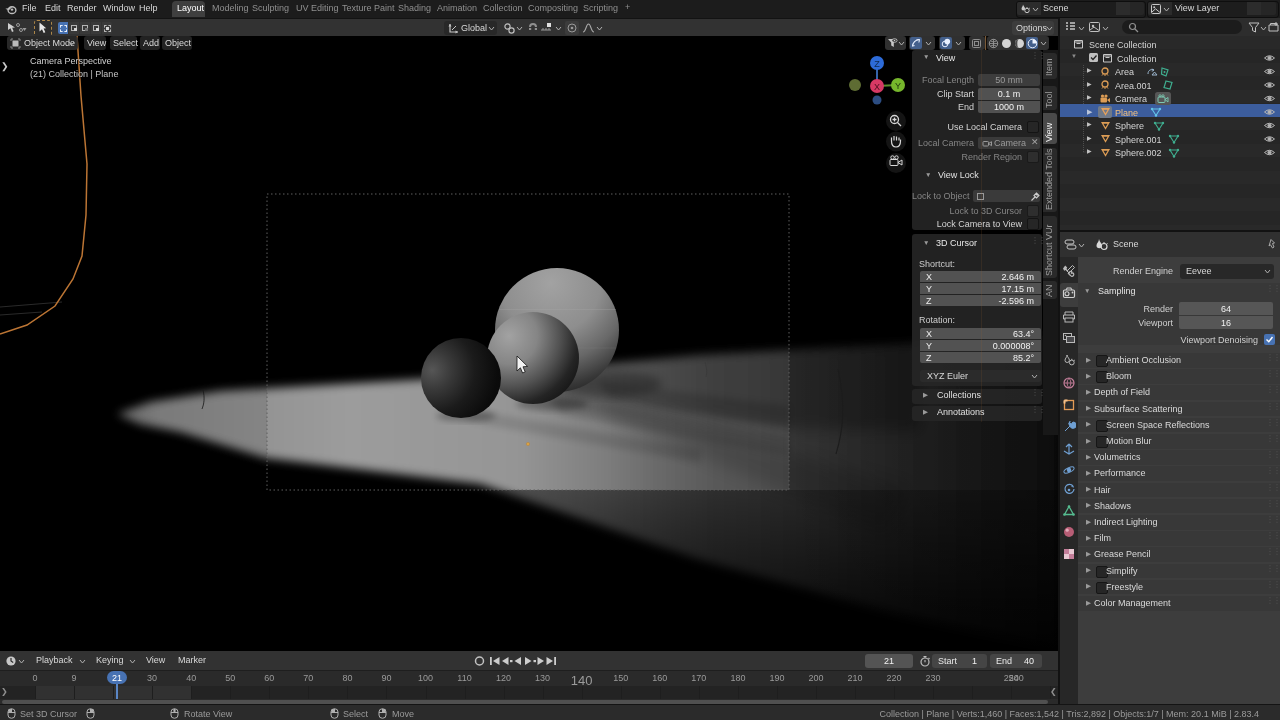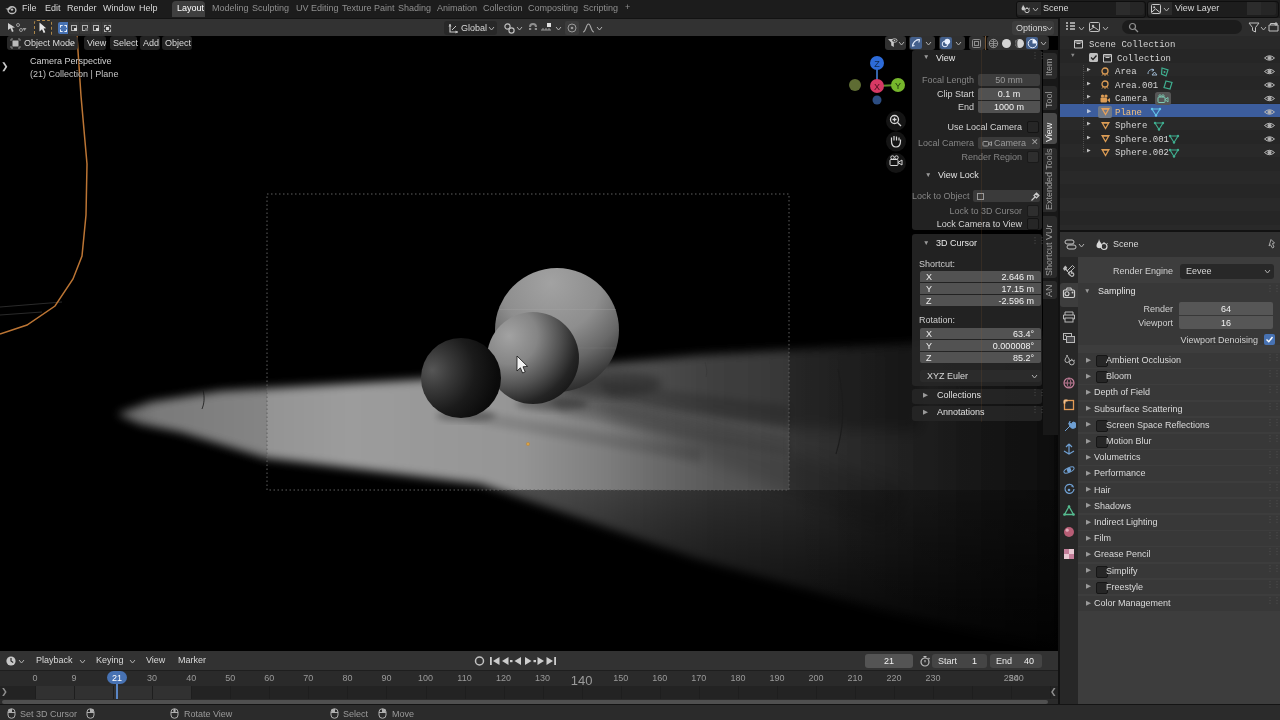--- a/index.html
+++ b/index.html
@@ -508,21 +508,21 @@
     <div class="ab" style="left:0;top:231px;width:14px;height:18px;background:#2a2a2a;border-radius:0 3px 3px 0;"></div>
     <span class="ab" style="left:2px;top:26px;color:#9e9e9e;transform:rotate(-90deg);transform-origin:0 0;">Item</span>
     <span class="ab" style="left:2px;top:58px;color:#9e9e9e;transform:rotate(-90deg);transform-origin:0 0;">Tool</span>
     <span class="ab" style="left:2px;top:92px;color:#ededed;transform:rotate(-90deg);transform-origin:0 0;">View</span>
     <span class="ab" style="left:2px;top:160px;color:#9e9e9e;transform:rotate(-90deg);transform-origin:0 0;">Extended Tools</span>
     <span class="ab" style="left:2px;top:226px;color:#9e9e9e;transform:rotate(-90deg);transform-origin:0 0;">Shortcut VUr</span>
     <span class="ab" style="left:2px;top:247px;color:#9e9e9e;transform:rotate(-90deg);transform-origin:0 0;">AN</span>
   </div>
 </div>
 
-<div class="ab" id="outliner" style="left:1060px;top:36px;width:220px;height:196px;background:#262626;overflow:hidden;font-size:9px;font-family:Liberation Mono, monospace;">
+<div class="ab" id="outliner" style="left:1060px;top:36px;width:220px;height:196px;background:#262626;overflow:hidden;font-size:9px;">
   <div class="ab" style="left:0;top:0;width:220px;height:196px;background:repeating-linear-gradient(#292929 0px,#292929 13.5px,#262626 13.5px,#262626 27px);"></div>
 
   <svg class="ab" style="left:0;top:0;" width="220" height="196" viewBox="0 0 220 196">
     <path d="M23.5 29 V116 M23.5 35.5 h6 M23.5 49 h6 M23.5 62.5 h6 M23.5 76 h6 M23.5 89.5 h6 M23.5 103 h6 M23.5 116 h6" stroke="#4e4e4e" fill="none" stroke-dasharray="1,1"></path>
   </svg>
 
   <div class="ab" style="left:0;top:68px;width:220px;height:12.5px;background:#3c5d9d;"></div>
 
   <svg class="ab" style="left:13px;top:3px;" width="11" height="11" viewBox="0 0 11 11">
         <path d="M1.5 3 h8 v6 h-8 z M1.5 3 v-1.5 h8 V3 M3.5 4.5 h4" stroke="#c9c9c9" fill="none"></path>
@@ -986,18 +986,19 @@
     <path d="M1 4.5 h7 M4.5 0.8 v3.7" stroke="#b0b0b0"></path>
     <rect x="1.3" y="1" width="3.1" height="3.3" rx="1.4" fill="#b0b0b0"></rect>
   </svg>
   <span class="ab" style="left:343px;top:5px;color:#9a9a9a;">Select</span>
   <svg class="ab" style="left:378px;top:3px;" width="9" height="11" viewBox="0 0 9 11">
     <rect x="1" y="0.8" width="7" height="9.4" rx="3.2" fill="none" stroke="#b0b0b0"></rect>
     <path d="M1 4.5 h7 M4.5 0.8 v3.7" stroke="#b0b0b0"></path>
     <rect x="4.6" y="1" width="3.1" height="3.3" rx="1.4" fill="#b0b0b0"></rect>
   </svg>
   <span class="ab" style="left:392px;top:5px;color:#9a9a9a;">Move</span>
+  <span class="ab" style="left:0;top:5px;width:1259px;text-align:right;color:#9b9b9b;">Collection | Plane | Verts:1,460 | Faces:1,542 | Tris:2,892 | Objects:1/7 | Mem: 20.1 MiB | 2.83.4</span>
 </div>
 
 <div class="ab" style="left:1058px;top:18px;width:2px;height:686px;background:#121212;"></div>
 <div class="ab" style="left:1060px;top:230px;width:220px;height:2px;background:#121212;"></div>
 
 </div>
 
 </body></html>

